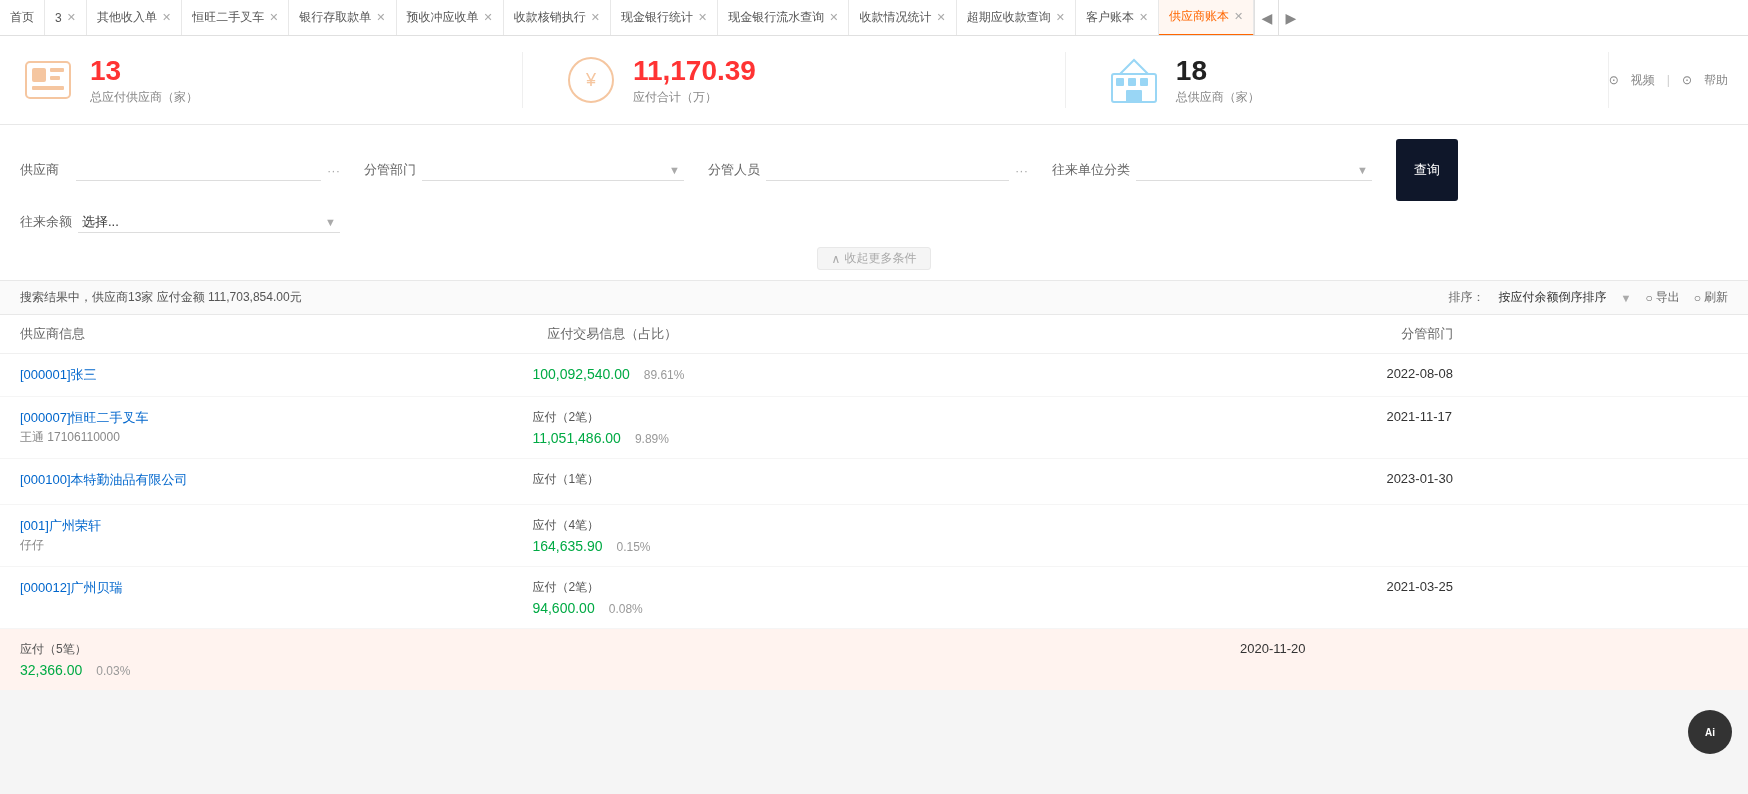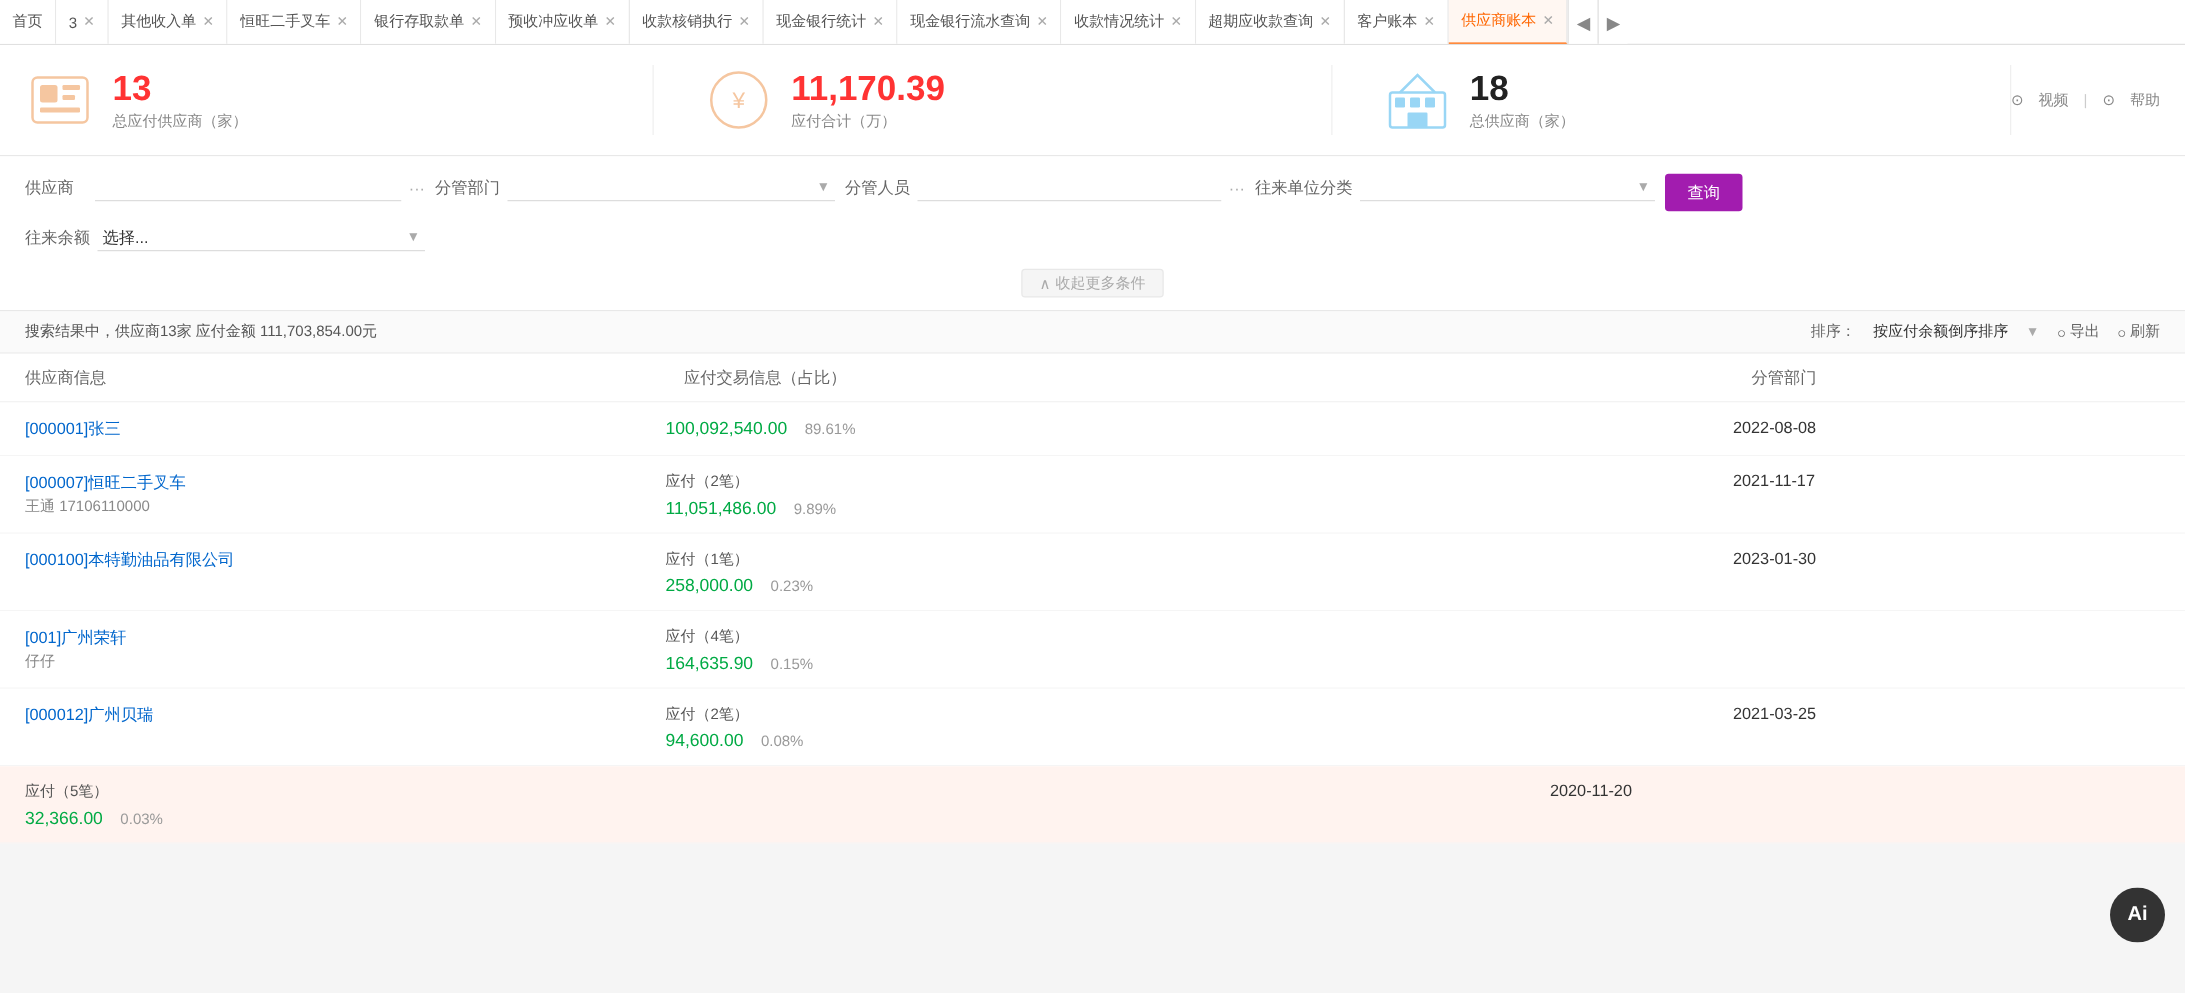--- a/index.html
+++ b/index.html
@@ -101,22 +101,22 @@
     .summary-right-links .sep { color: #ccc; }
 
     
     .filter-area {
       background: #fff;
       padding: 14px 20px 10px 20px;
       border-bottom: 1px solid #e8e8e8;
     }
     .filter-row {
       display: flex;
-      align-items: flex-start;
-      gap: 8px;
+      align-items: center;
+      gap: 24px;
       margin-bottom: 10px;
     }
     .filter-item {
       display: flex;
       align-items: center;
       gap: 6px;
       flex: 1;
       max-width: 320px;
     }
     .filter-item label {
@@ -154,25 +154,25 @@
       color: #333;
     }
     .filter-chevron {
       position: absolute;
       right: 4px;
       color: #aaa;
       font-size: 11px;
       pointer-events: none;
     }
     .btn-search {
-      background: #a21caf;
+      background: #0f172a;
       color: #fff;
       border: none;
       border-radius: 3px;
-      padding: 6px 18px;
+      padding: 22px 18px;
       font-size: 13px;
       cursor: pointer;
       white-space: nowrap;
     }
     .collapse-bar {
       display: flex;
       justify-content: center;
       padding: 4px 0 0 0;
     }
     .collapse-btn {
@@ -504,24 +504,20 @@
   </div>
 
   <div class="table-row">
     <div class="col-supplier">
       <div class="supplier-name">
         <a href="#">[000100]本特勤油品有限公司</a>
       </div>
     </div>
     <div class="col-transaction">
       <div class="trans-line1">应付（1笔）</div>
-      <div style="display:flex;align-items:baseline;">
-        <span class="trans-amount">258,000.00</span>
-        <span class="trans-pct">0.23%</span>
-      </div>
     </div>
     <div class="col-lastpay">2023-01-30</div>
   </div>
 
   <div class="table-row">
     <div class="col-supplier">
       <div class="supplier-name">
         <a href="#">[001]广州荣轩</a>
       </div>
       <div class="supplier-sub">仔仔</div>
@@ -557,15 +553,15 @@
       <div class="trans-line1">应付（5笔）</div>
       <div style="display:flex;align-items:baseline;">
         <span class="trans-amount">32,366.00</span>
         <span class="trans-pct">0.03%</span>
       </div>
     </div>
     <div class="col-lastpay">2020-11-20</div>
   </div>
 </div>
 
-<div style="position:fixed; bottom:40px; right:16px; background:#333; color:#fff; border-radius:50%; width:44px; height:44px; display:flex; align-items:center; justify-content:center; font-size:16px; font-weight:bold; cursor:pointer; z-index:999;">
+<div style="position:fixed; bottom:40px; right:16px; background:#333; color:#fff; border-radius:50%; width:44px; height:44px; display:flex; align-items:center; justify-content:center; font-size:10px; font-weight:bold; cursor:pointer; z-index:999;">
   <span>Ai</span>
 </div>
 
 </body></html>

